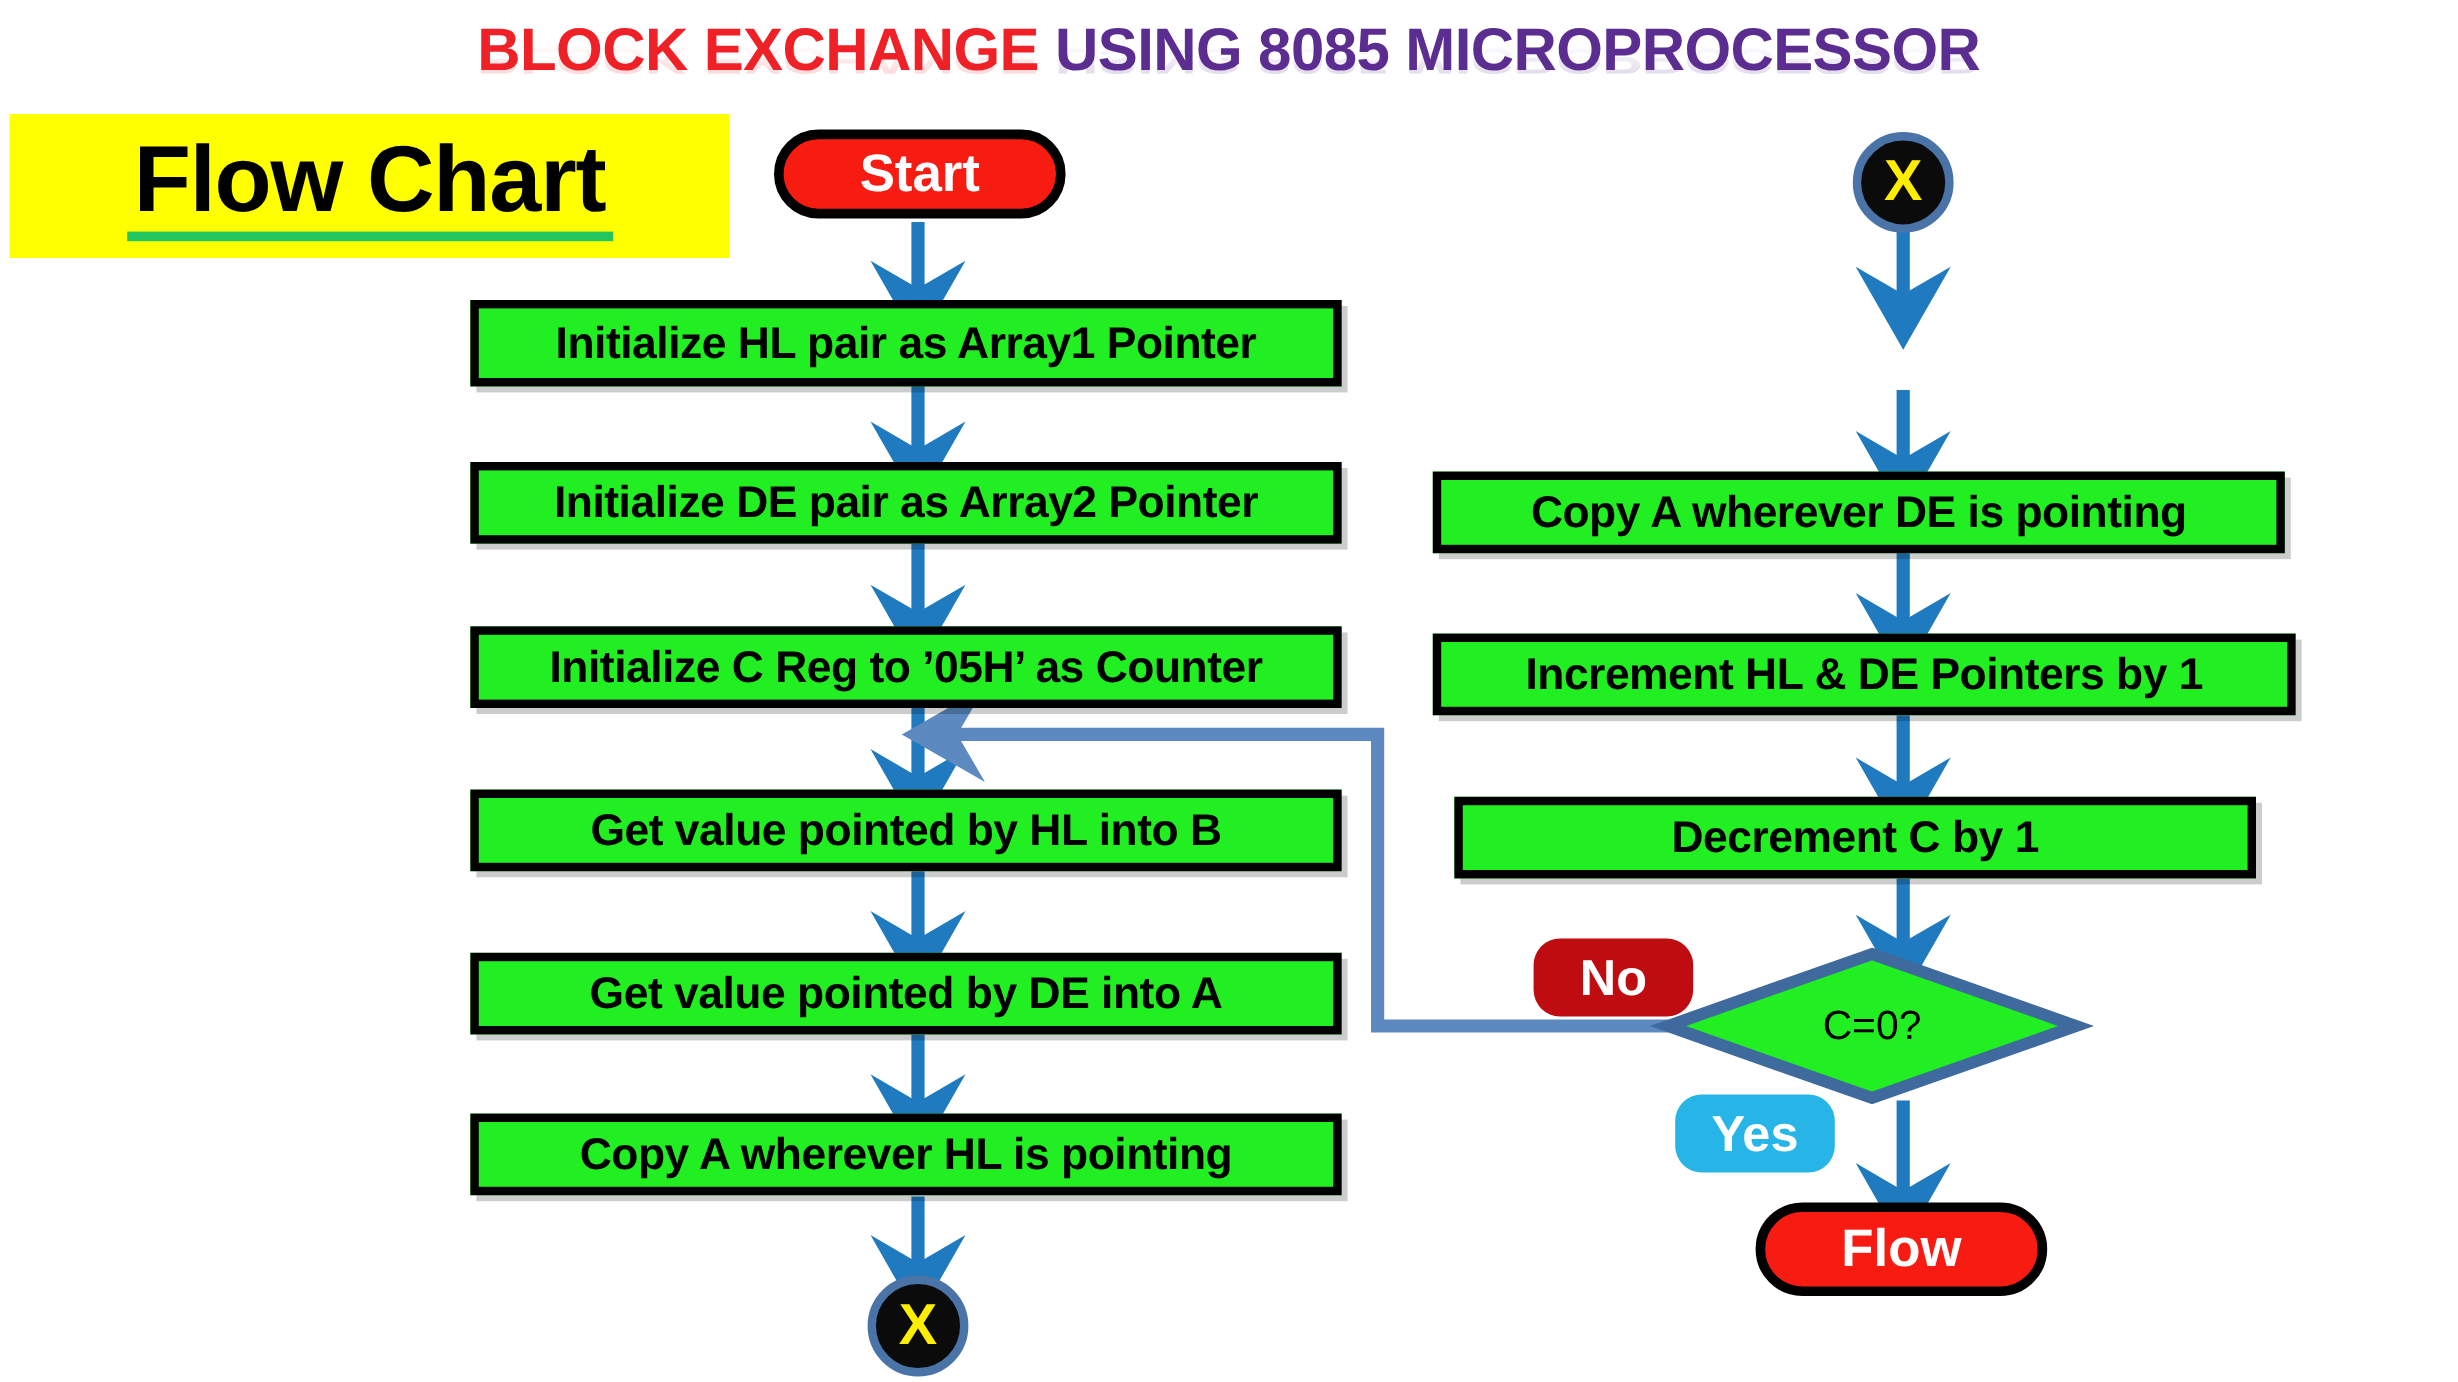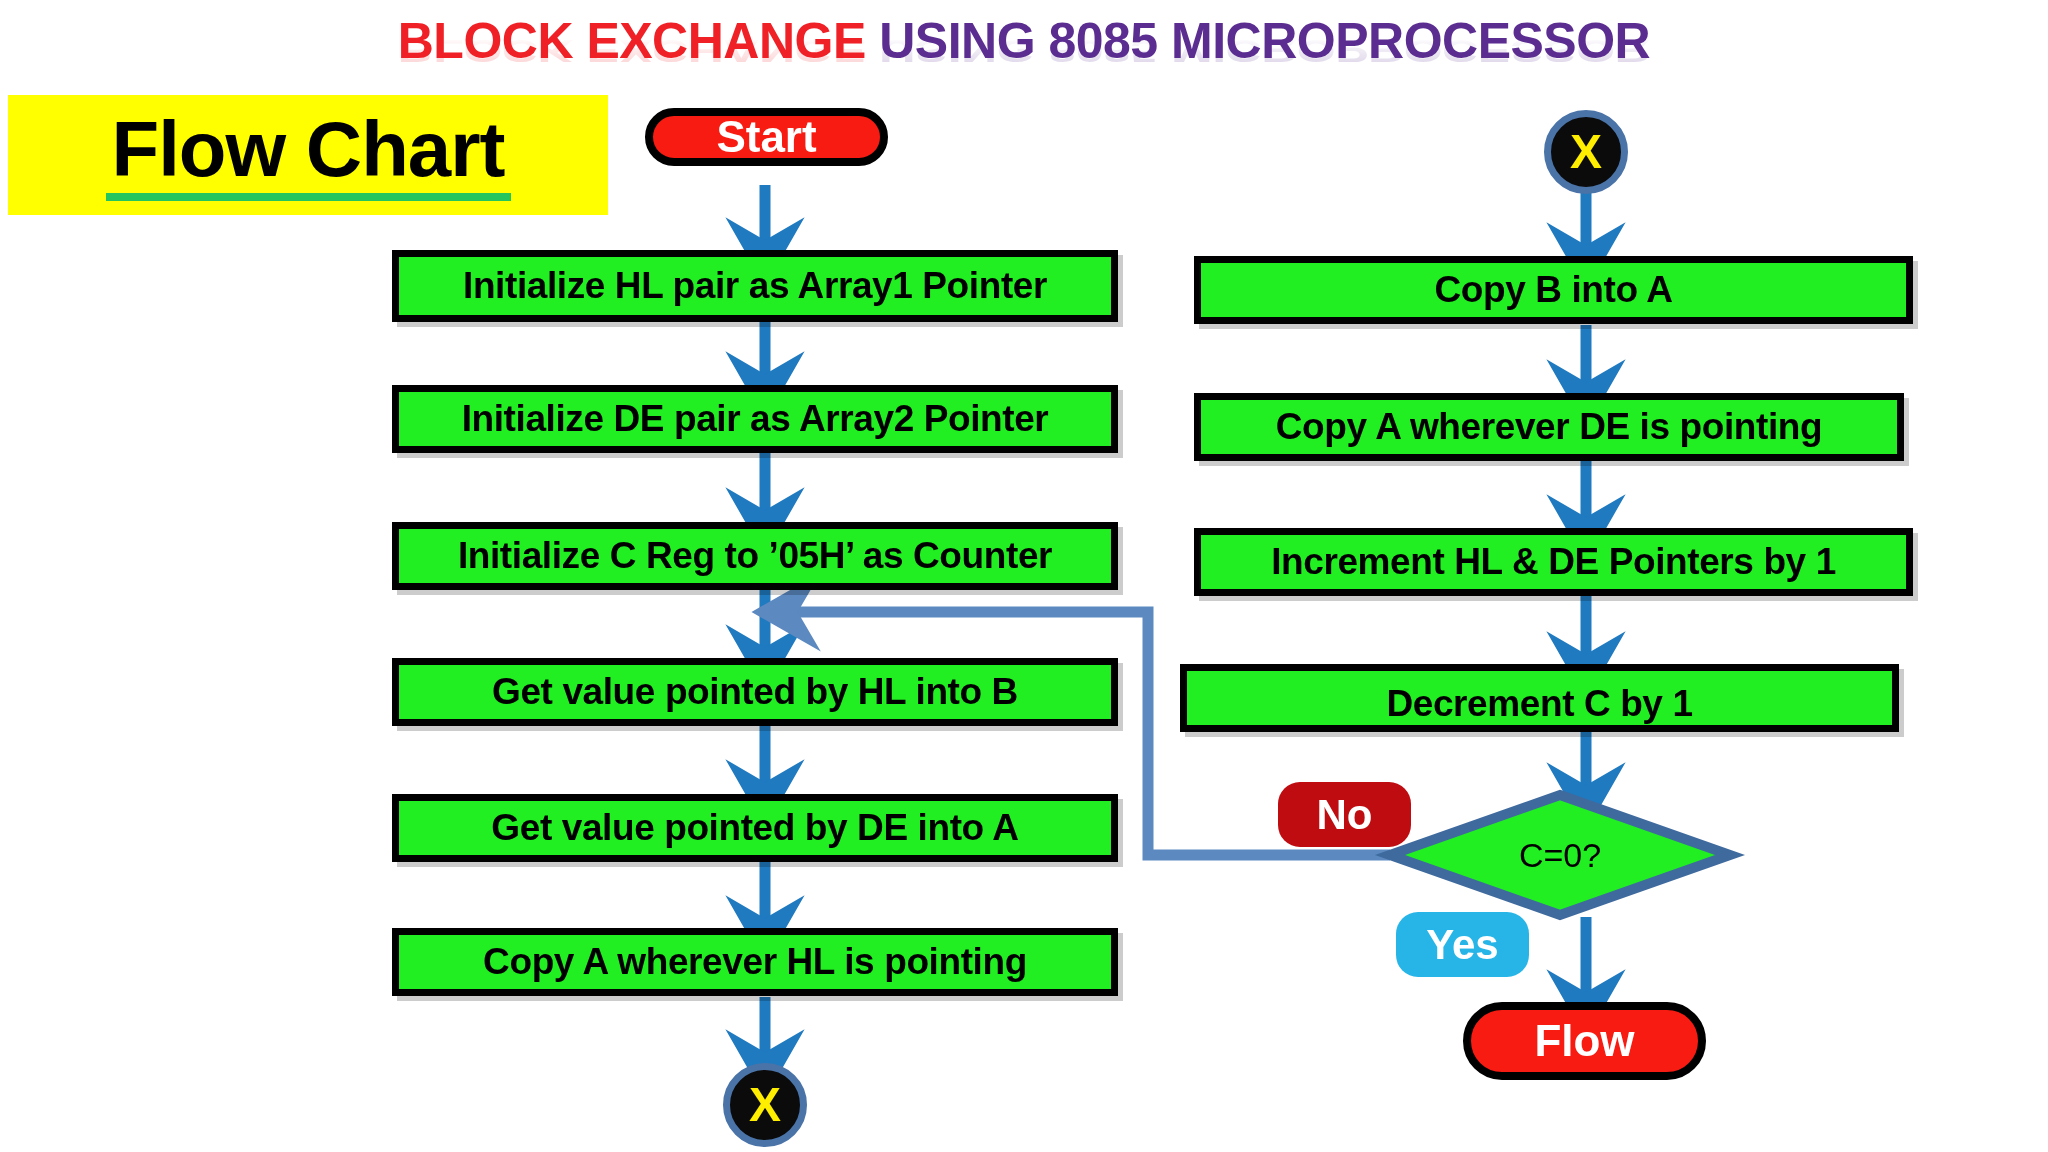--- a/index.html
+++ b/index.html
@@ -216,21 +216,21 @@
       <line x1="1586" y1="596" x2="1586" y2="662"></line>
       <line x1="1586" y1="732" x2="1586" y2="793"></line>
       <line x1="1586" y1="917" x2="1586" y2="1000"></line>
     </g>
 
     <polyline points="1390,855 1148,855 1148,612 790,612" stroke="#5b89c0" stroke-width="11" fill="none" stroke-linejoin="miter" marker-end="url(#ahl)"></polyline>
 
     <polygon points="1560,795 1730,855 1560,915 1390,855" fill="#22ef22" stroke="#3f6a9e" stroke-width="10"></polygon>
   </svg>
 
-  <div class="term" style="left:645px; top:108px; width:243px; height:58px;">
+  <div class="term" style="left:645px; top:108px; width:243px; height:74px;">
     <span>Start</span>
   </div>
 
   <div class="proc" style="left:392px; top:250px; width:726px; height:72px;">
     <span>Initialize HL pair as Array1 Pointer</span>
   </div>
 
   <div class="proc" style="left:392px; top:385px; width:726px; height:68px;">
     <span>Initialize DE pair as Array2 Pointer</span>
   </div>
@@ -252,33 +252,30 @@
   </div>
 
   <div class="conn" style="left:723px; top:1063px; width:84px; height:84px;">
     <span>X</span>
   </div>
 
   <div class="conn" style="left:1544px; top:110px; width:84px; height:84px;">
     <span>X</span>
   </div>
 
-  <div class="proc" style="left:1194px; top:256px; width:719px; height:68px;">
-    <span>Copy B into A</span>
-  </div>
 
   <div class="proc" style="left:1194px; top:393px; width:710px; height:68px;">
     <span>Copy A wherever DE is pointing</span>
   </div>
 
   <div class="proc" style="left:1194px; top:528px; width:719px; height:68px;">
     <span>Increment HL &amp; DE Pointers by 1</span>
   </div>
 
-  <div class="proc" style="left:1180px; top:664px; width:719px; height:68px;align-items:flex-end;">
+  <div class="proc" style="left:1212px; top:664px; width:668px; height:68px;">
     <span>Decrement C by 1</span>
   </div>
 
   <div id="decision">
     <div id="decision-label">C=0?</div>
   </div>
 
   <div class="pill" id="label-no">
     <span>No</span>
   </div>

